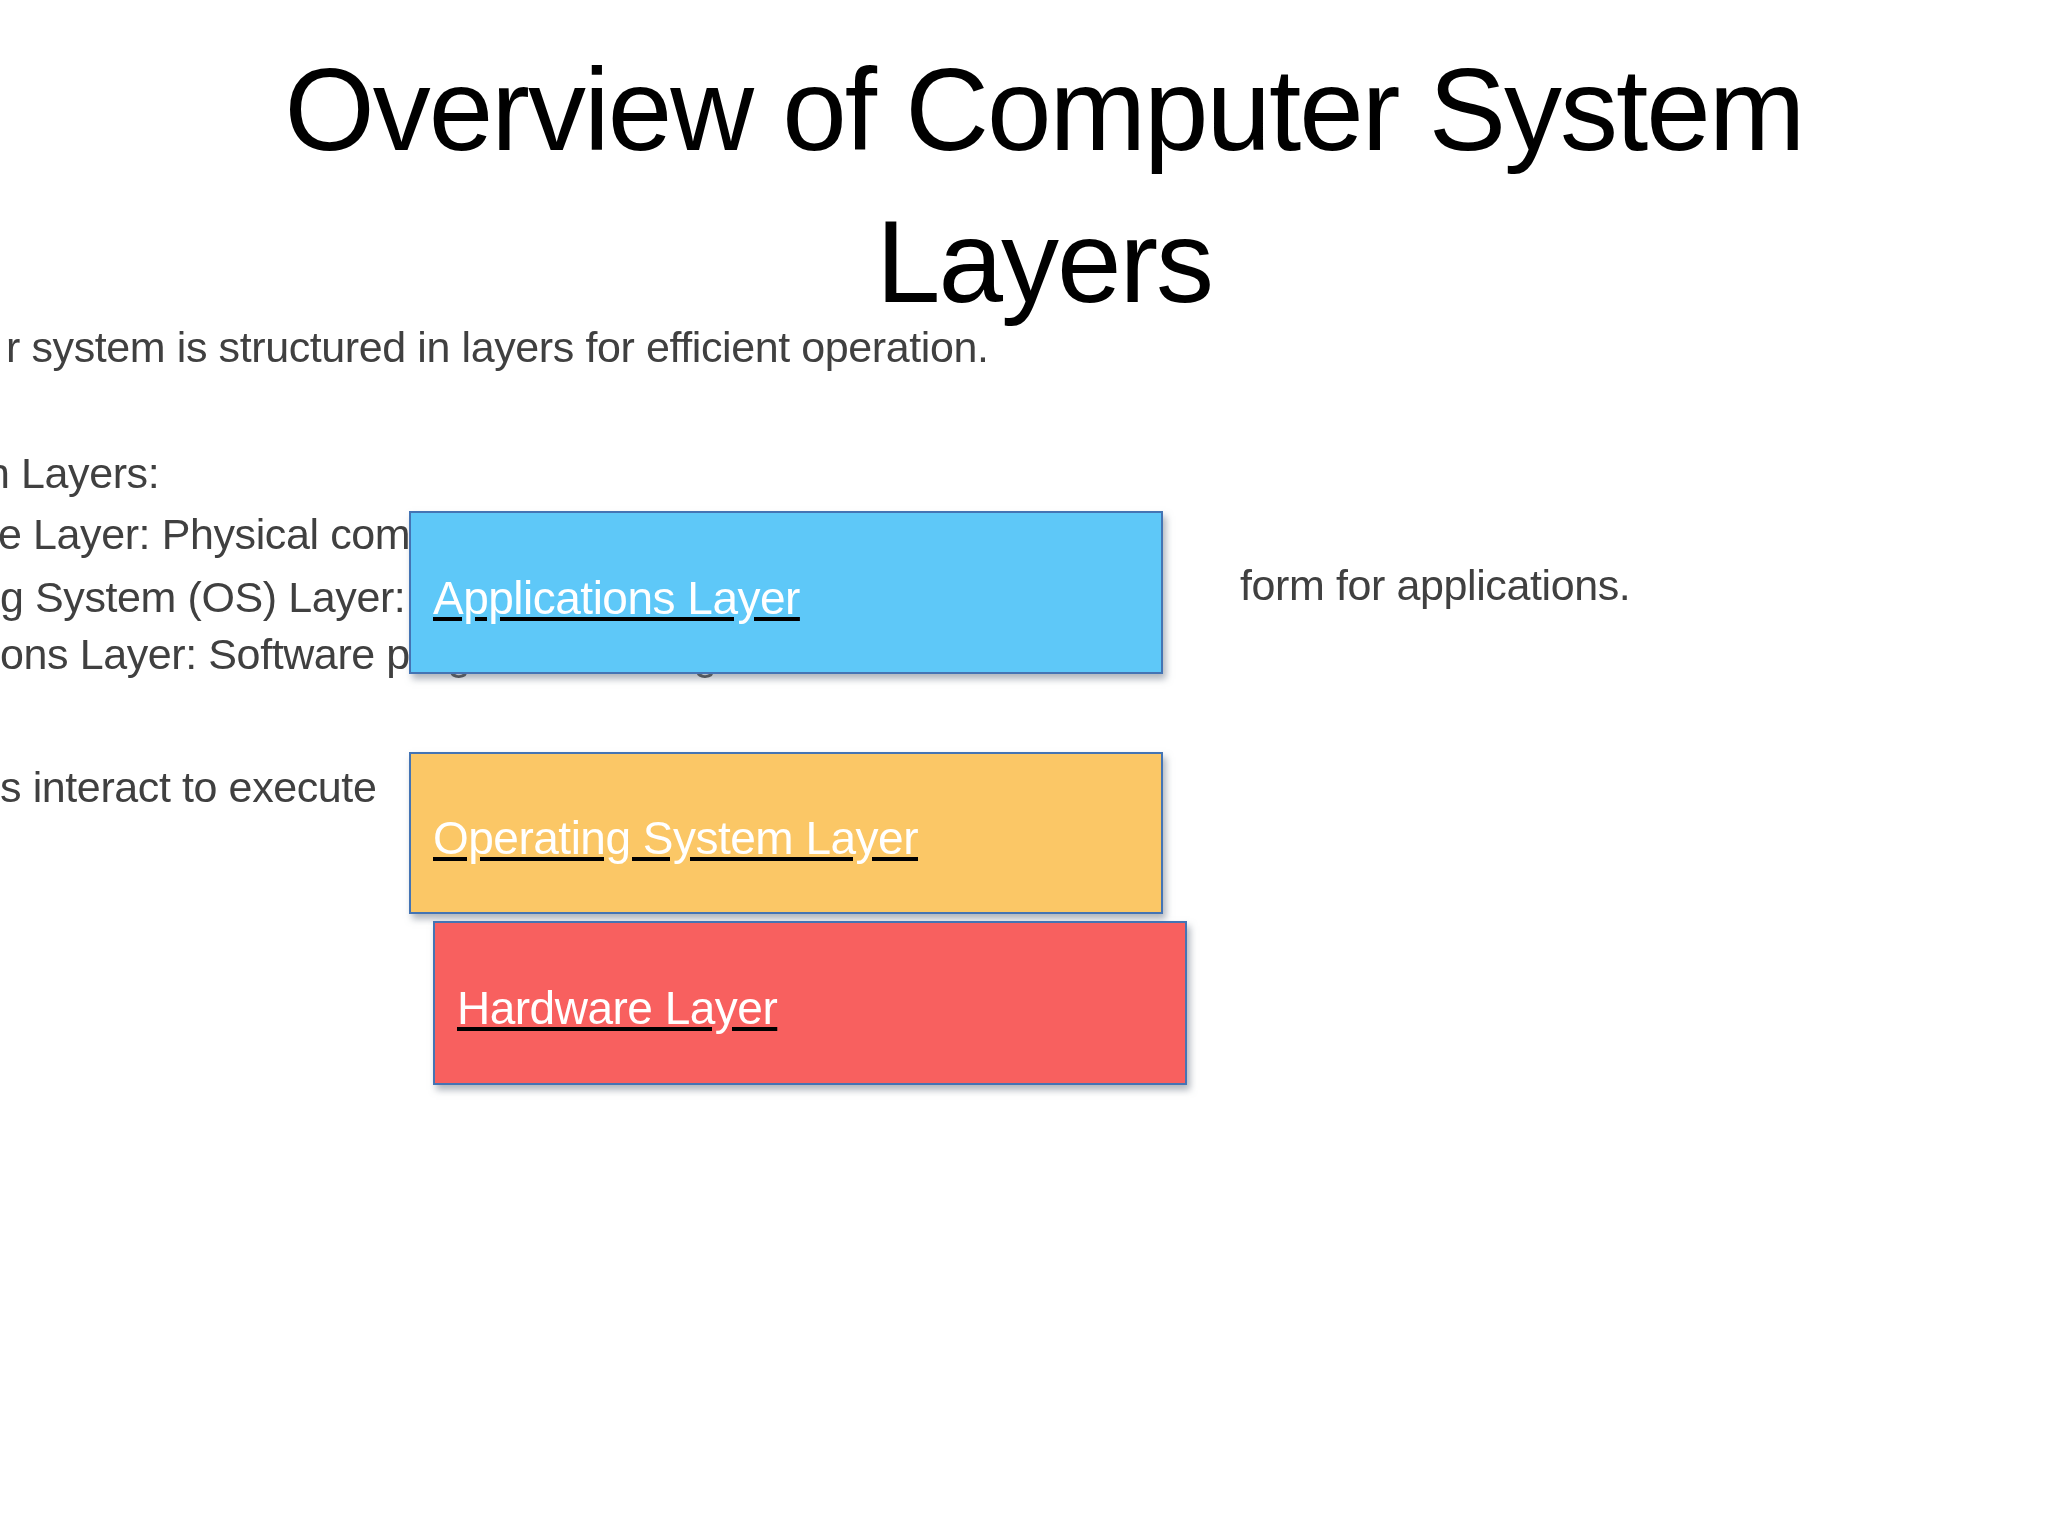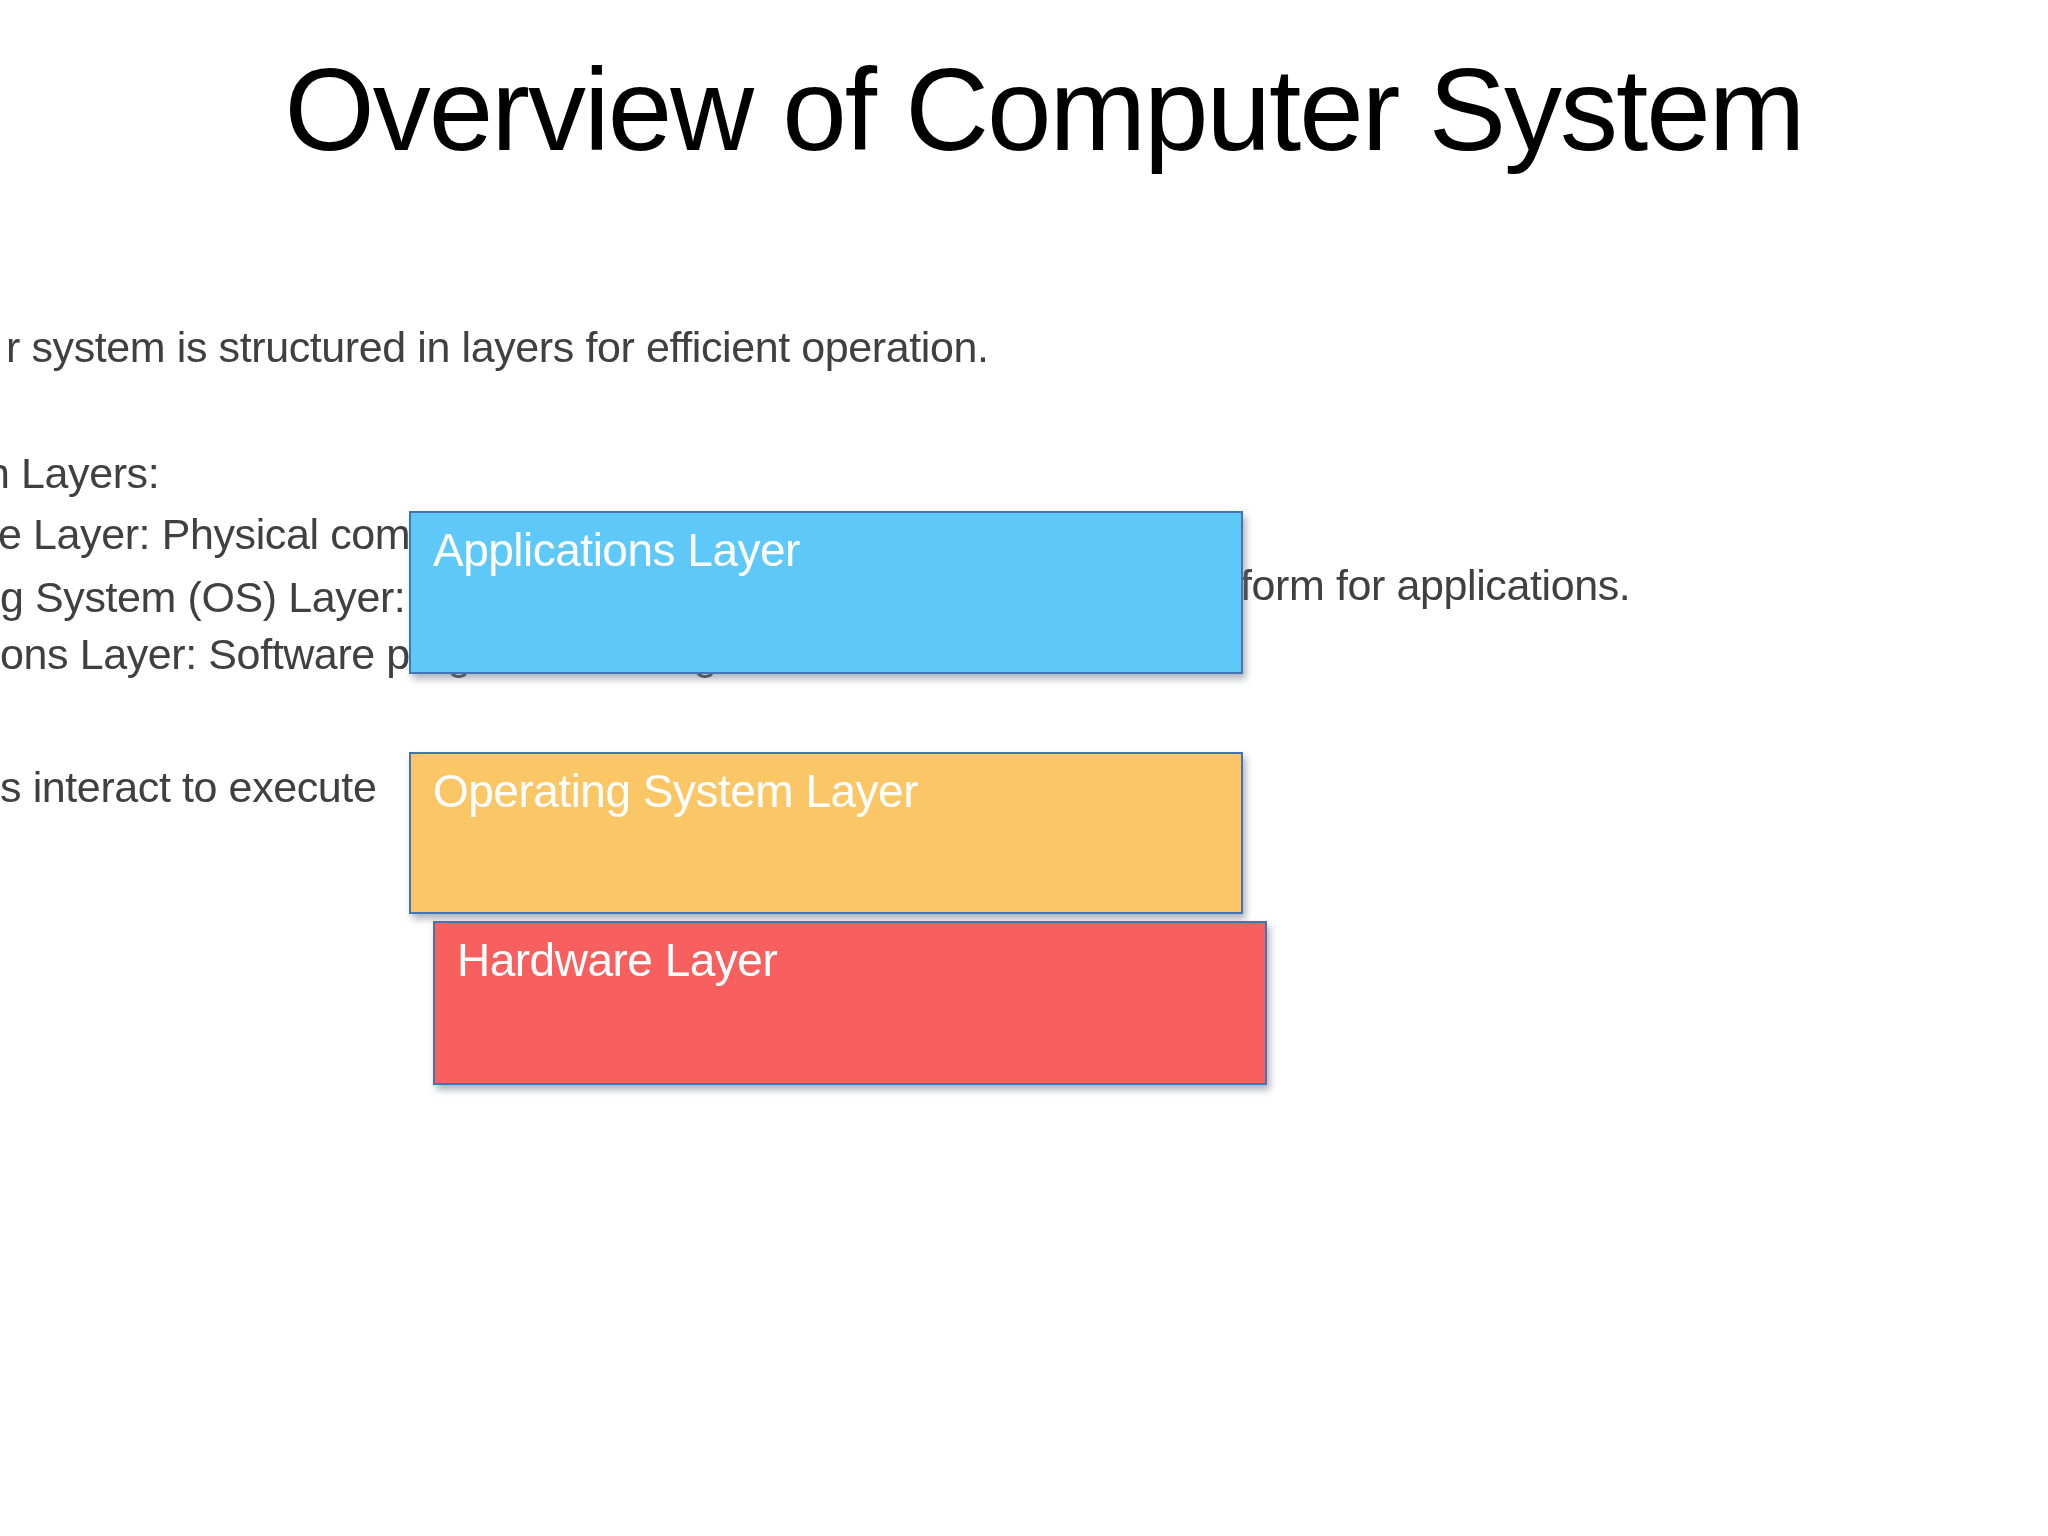--- a/index.html
+++ b/index.html
@@ -38,47 +38,49 @@
   .f1 { left: 6px;    top: 322px; }
   .f2 { left: -14px;  top: 448px; }
   .f3 { left: -2px;   top: 509px; }
   .f4 { left: 0px;    top: 572px; }
   .f5 { left: 1240px; top: 560px; }
   .f6 { left: 0px;    top: 629px; }
   .f7 { left: 0px;    top: 762px; text-align: right; }
   .layerbox {
     position: absolute;
     left: 409px;
-    width: 834px;
+    width: 754px;
     box-sizing: border-box;
     border: 2px solid #4474b4;
     display: flex;
-    align-items: flex-start;
+    align-items: center;
     padding-left: 22px;
     padding-top: 10px;
     z-index: 2;
     box-shadow: 3px 5px 7px rgba(110, 120, 135, 0.55);
+    text-decoration: underline;
   }
   .box-app { top: 511px; height: 163px; }
   .box-os  { top: 752px; height: 162px; }
   .box-hw  { top: 921px; height: 164px; }
   .layerlabel {
     color: #ffffff;
     font-size: 46px;
     letter-spacing: -0.5px;
     white-space: nowrap;
   }
 </style>
 </head>
 <body>
 
 <div class="slide">
 
   <h1 class="title">
     <span>Overview of Computer System</span>
+    <span>Layers</span>
   </h1>
 
   <div class="frag f1">r system is structured in layers for efficient operation.</div>
   <div class="frag f2">n Layers:</div>
   <div class="frag f3">e Layer: Physical com</div>
   <div class="frag f4">g System (OS) Layer:</div>
   <div class="frag f5">form for applications.</div>
   <div class="frag f6">ons Layer: Software programs running</div>
   <div class="frag f7">s interact to execute</div>
 

